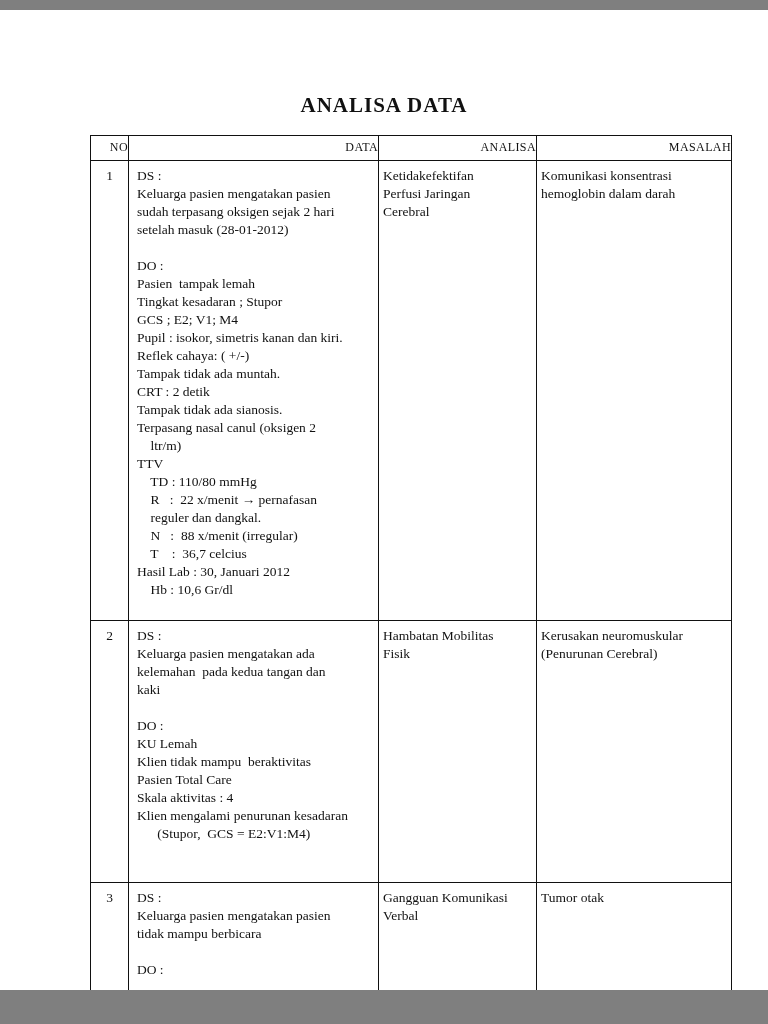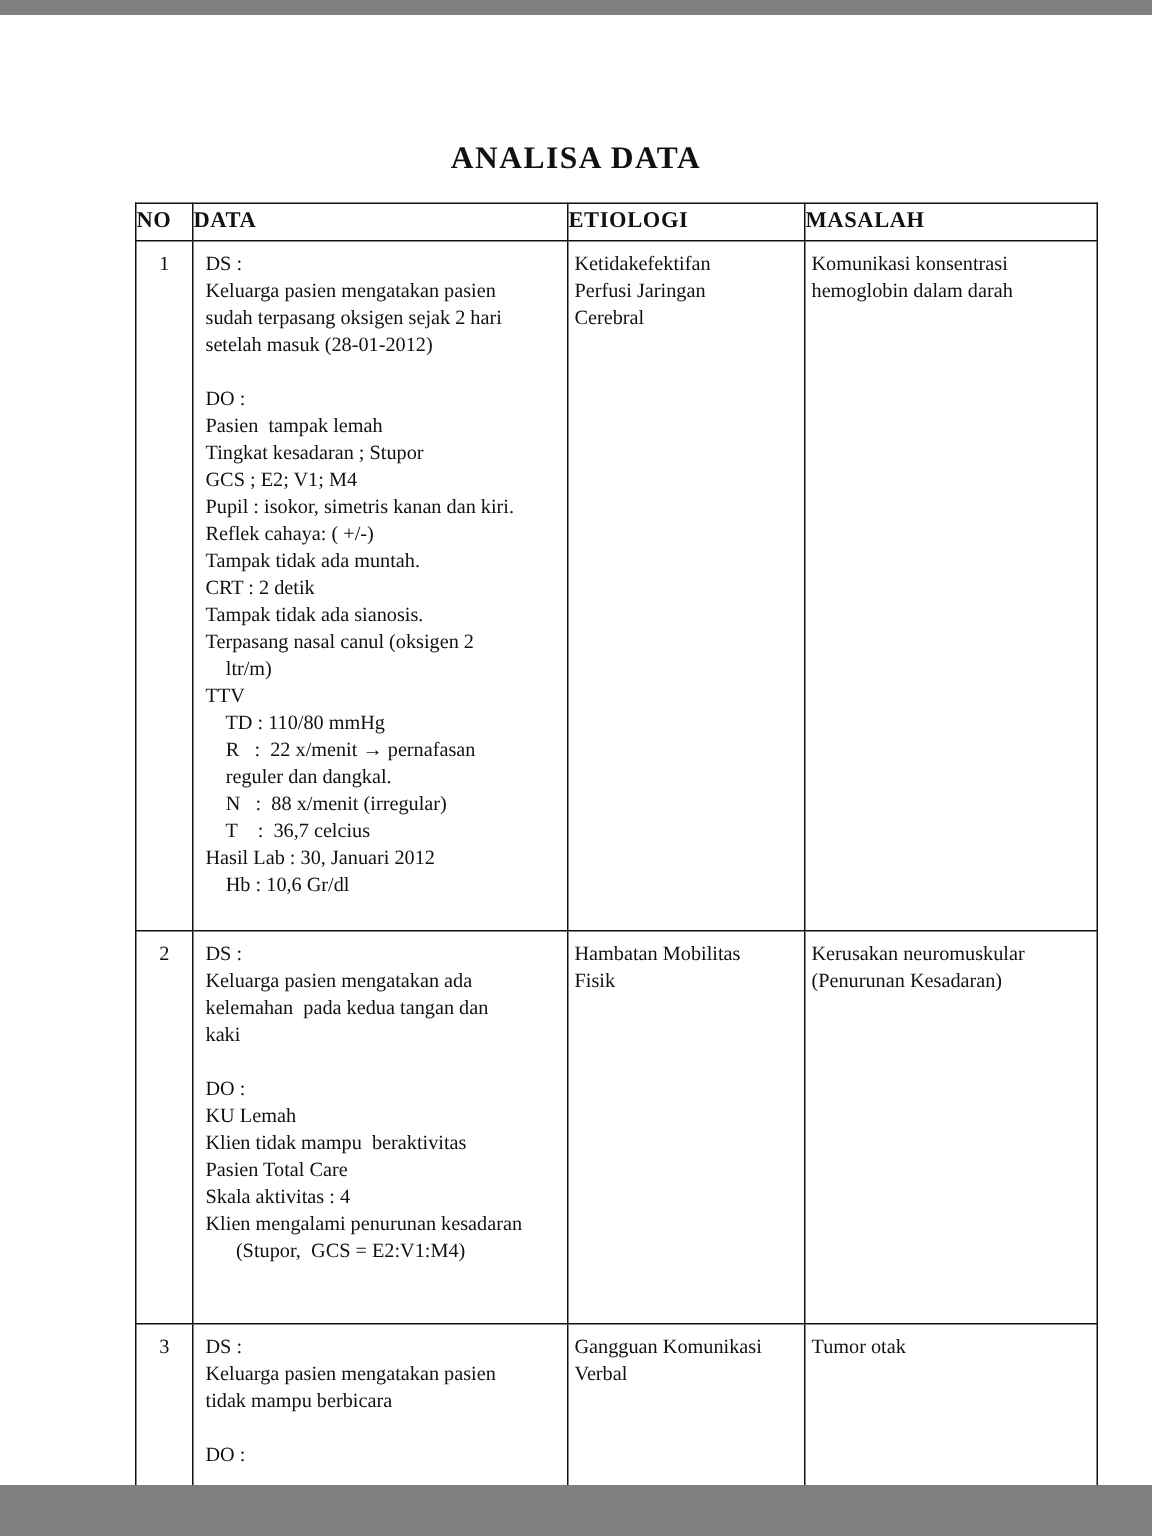--- a/index.html
+++ b/index.html
@@ -53,24 +53,24 @@
   col.c-masalah  { width: 158px; }
   col.c-etiologi { width: 195px; }
   th, td {
     border: 1px solid var(--ink, #111111);
     color: var(--ink, #111111);
     vertical-align: top;
     overflow: hidden;
   }
   th {
     height: 25px;
-    font-weight: bold;
-    font-size: 15px;
+    font-weight: normal;
+    font-size: 12px;
     letter-spacing: 0.4px;
-    text-align: left;
+    text-align: right;
     vertical-align: middle;
     padding: 1px 0 2px 0;
   }
   td {
     font-size: 13.5px;
     line-height: 18px;
     white-space: pre;
   }
   td.no {
     text-align: center;
@@ -101,21 +101,21 @@
       <colgroup>
         <col class="c-no">
         <col class="c-data">
         <col class="c-masalah">
         <col class="c-etiologi">
       </colgroup>
       <thead>
         <tr>
           <th>NO</th>
           <th>DATA</th>
-          <th>ETIOLOGI</th>
+          <th>ANALISA</th>
           <th>MASALAH</th>
         </tr>
       </thead>
       <tbody>
         <tr class="row-1">
           <td class="no">1</td>
           <td class="data">DS :
 Keluarga pasien mengatakan pasien
 sudah terpasang oksigen sejak 2 hari
 setelah masuk (28-01-2012)
@@ -155,21 +155,21 @@
 DO :
 KU Lemah
 Klien tidak mampu  beraktivitas
 Pasien Total Care
 Skala aktivitas : 4
 Klien mengalami penurunan kesadaran
       (Stupor,  GCS = E2:V1:M4)</td>
           <td class="masalah">Hambatan Mobilitas
 Fisik</td>
           <td class="etiologi">Kerusakan neuromuskular
-(Penurunan Kesadaran)</td>
+(Penurunan Cerebral)</td>
         </tr>
         <tr class="row-3">
           <td class="no">3</td>
           <td class="data">DS :
 Keluarga pasien mengatakan pasien
 tidak mampu berbicara
 
 DO :</td>
           <td class="masalah">Gangguan Komunikasi
 Verbal</td>

